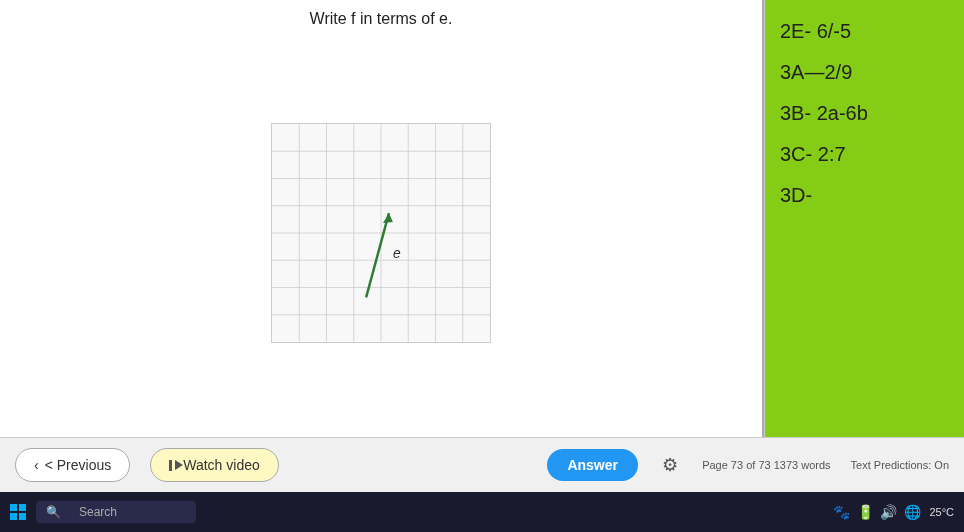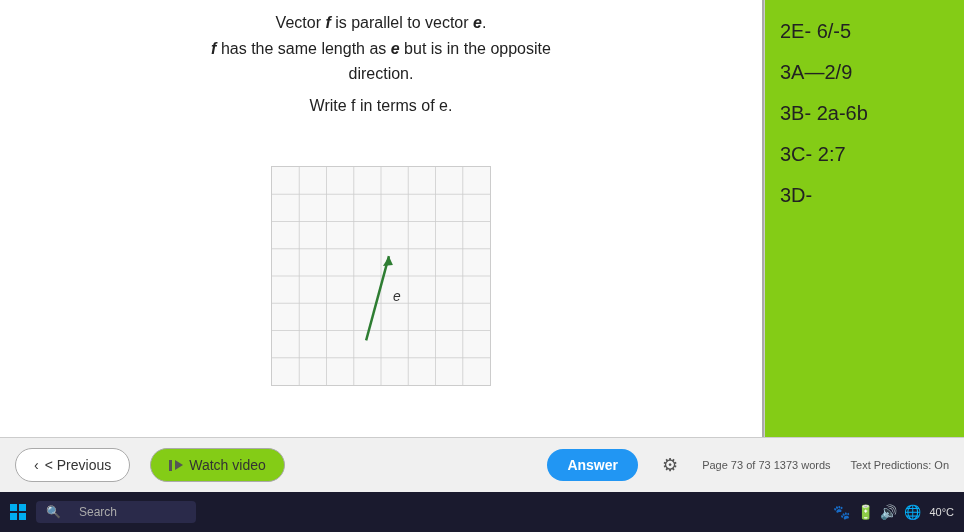--- a/index.html
+++ b/index.html
@@ -107,29 +107,28 @@
       padding: 8px 18px;
       font-size: 14px;
       cursor: pointer;
       display: flex;
       align-items: center;
       gap: 6px;
       color: #333;
     }
 
     .btn-watch-video {
-      background: #84cc16;
+      background: #fef9c3;
       border: 1px solid #aaa;
       border-radius: 20px;
       padding: 8px 18px;
       font-size: 14px;
       cursor: pointer;
       display: flex;
       align-items: center;
-      gap: 6px;
       color: #333;
     }
 
     .spacer { flex: 1; }
 
     .btn-answer {
       background: #2196F3;
       border: none;
       border-radius: 20px;
       padding: 8px 20px;
@@ -202,29 +201,20 @@
     .arrow-left {
       font-size: 14px;
     }
   </style>
 </head>
 <body>
 
 <div class="main-area">
 
   <div class="content-panel">
-    <div class="question-text">
-      <p>
-        Vector <span class="italic">f</span> is parallel to vector <span class="italic">e</span>.
-      </p>
-      <p>
-        <span class="italic">f</span> has the same length as <span class="italic">e</span> but is in the opposite
-      </p>
-      <p>direction.</p>
-    </div>
 
     <div class="write-prompt">
       Write <span class="italic">f</span> in terms of <span class="italic">e</span>.
     </div>
 
     <div class="diagram-container">
       <div class="grid-wrapper">
         <svg class="grid-svg" viewBox="0 0 220 220">
 
           <line x1="27.5" y1="0" x2="27.5" y2="220" stroke="#ccc" stroke-width="0.8"></line>
@@ -306,15 +296,15 @@
     <span style="color:#aaa;font-size:12px;margin-left:12px;">Search</span>
   </div>
 
   <div class="taskbar-right">
     <span style="display:flex;gap:6px;align-items:center;">
       <span style="font-size:14px;">🐾</span>
       <span style="font-size:14px;">🔋</span>
       <span style="font-size:14px;">🔊</span>
       <span style="font-size:14px;">🌐</span>
     </span>
-    <span class="taskbar-temp">40°C</span>
+    <span class="taskbar-temp">25°C</span>
   </div>
 </div>
 
 </body></html>

